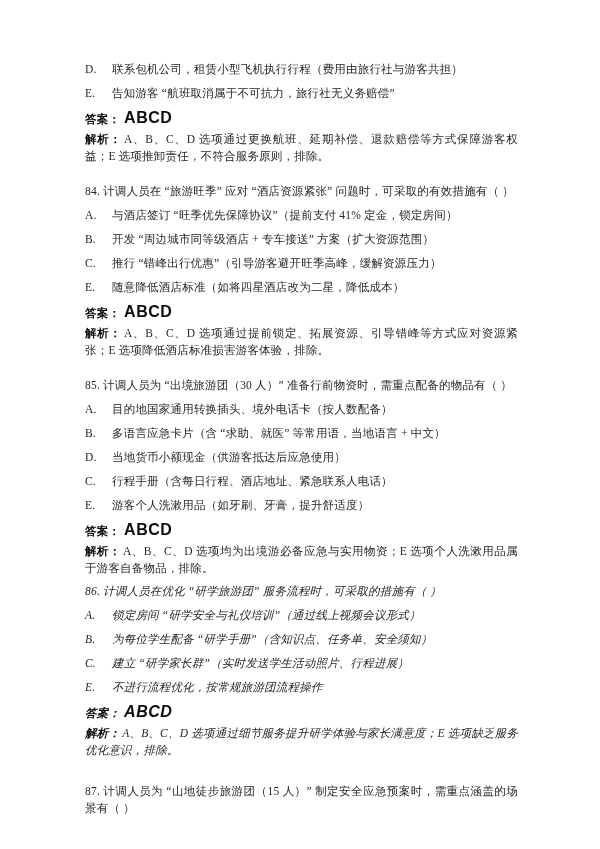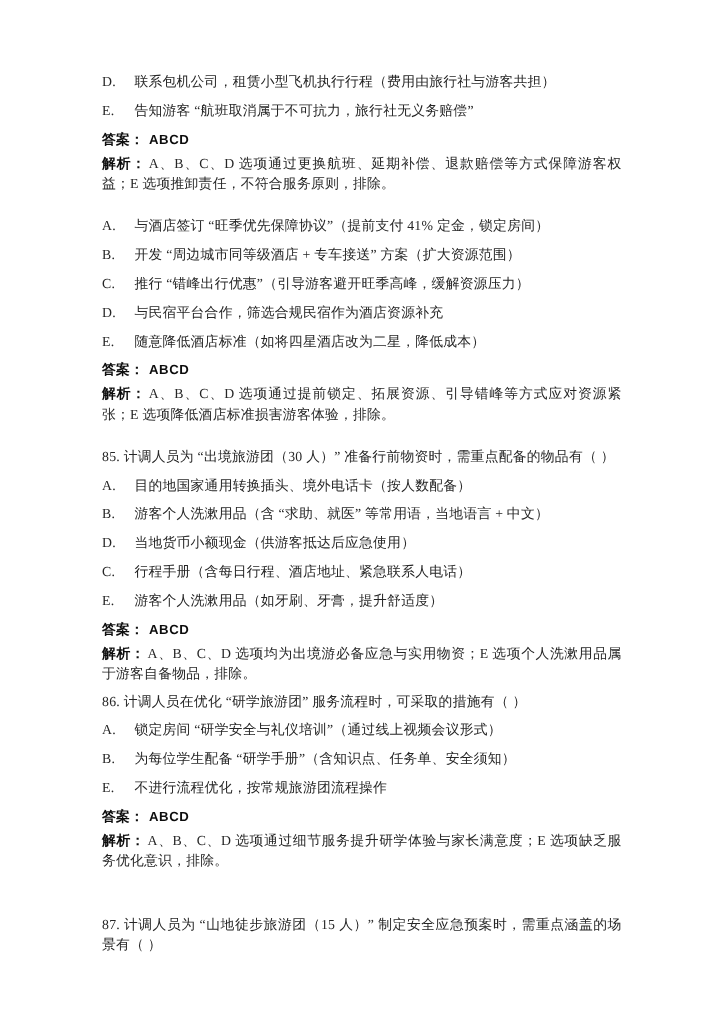--- a/index.html
+++ b/index.html
@@ -19,21 +19,21 @@
     width: 600px;
     height: 849px;
     padding: 61px 82px 30px 85px;
     background: #ffffff;
   }
   .block {
     margin: 0 0 18px 0;
   }
   
   .block:nth-child(3) { margin-bottom: 6px; }
-  .block:nth-child(4) { margin-bottom: 36px; }
+  .block:nth-child(4) { margin-bottom: 24px; font-style: italic; }
   .line {
     margin: 0 0 7px 0;
     font-size: 11.5px;
     line-height: 17px;
     text-align: justify;
     letter-spacing: 0.2px;
   }
   .question-line {
     margin-bottom: 7px;
   }
@@ -41,21 +41,21 @@
     display: inline-block;
     min-width: 27px;
   }
   .answer-line {
     font-weight: bold;
     color: #0d0d0d;
     margin-bottom: 3px;
   }
   .answer-line .answer-value {
     font-family: "Liberation Sans", "DejaVu Sans", sans-serif;
-    font-size: 11px;
+    font-size: 16px;
     letter-spacing: 0.5px;
     margin-left: 4px;
   }
   .analysis-para {
     margin: 0;
   }
   .analysis-label {
     font-weight: bold;
     color: #0d0d0d;
     margin-right: 2px;
@@ -65,42 +65,43 @@
 <body>
 
 <div class="page" id="doc-root">
     <div class="block">
       <p class="line option-line"><span class="opt-label">D.</span><span class="opt-text">联系包机公司，租赁小型飞机执行行程（费用由旅行社与游客共担）</span></p>
       <p class="line option-line"><span class="opt-label">E.</span><span class="opt-text">告知游客 “航班取消属于不可抗力，旅行社无义务赔偿”</span></p>
       <p class="line answer-line"><span class="answer-label-text">答案：</span><span class="answer-value">ABCD</span></p>
       <p class="line analysis-para"><span class="analysis-label">解析：</span><span class="analysis-text">A、B、C、D 选项通过更换航班、延期补偿、退款赔偿等方式保障游客权益；E 选项推卸责任，不符合服务原则，排除。</span></p>
     </div>
     <div class="block">
+      <p class="line question-line">84.  计调人员在 “旅游旺季” 应对 “酒店资源紧张” 问题时，可采取的有效措施有（ ）</p>
       <p class="line option-line"><span class="opt-label">A.</span><span class="opt-text">与酒店签订 “旺季优先保障协议”（提前支付 41% 定金，锁定房间）</span></p>
       <p class="line option-line"><span class="opt-label">B.</span><span class="opt-text">开发 “周边城市同等级酒店 + 专车接送” 方案（扩大资源范围）</span></p>
       <p class="line option-line"><span class="opt-label">C.</span><span class="opt-text">推行 “错峰出行优惠”（引导游客避开旺季高峰，缓解资源压力）</span></p>
-      <p class="line option-line"><span class="opt-label">D.</span><span class="opt-text">与民宿平台合作，筛选合规民宿作为酒店资源补充</span></p>
       <p class="line option-line"><span class="opt-label">E.</span><span class="opt-text">随意降低酒店标准（如将四星酒店改为二星，降低成本）</span></p>
       <p class="line answer-line"><span class="answer-label-text">答案：</span><span class="answer-value">ABCD</span></p>
       <p class="line analysis-para"><span class="analysis-label">解析：</span><span class="analysis-text">A、B、C、D 选项通过提前锁定、拓展资源、引导错峰等方式应对资源紧张；E 选项降低酒店标准损害游客体验，排除。</span></p>
     </div>
     <div class="block">
       <p class="line question-line">85.  计调人员为 “出境旅游团（30 人）” 准备行前物资时，需重点配备的物品有（ ）</p>
       <p class="line option-line"><span class="opt-label">A.</span><span class="opt-text">目的地国家通用转换插头、境外电话卡（按人数配备）</span></p>
-      <p class="line option-line"><span class="opt-label">B.</span><span class="opt-text">游客个人洗漱用品（含 “求助、就医” 等常用语，当地语言 + 中文）</span></p>
+      <p class="line option-line"><span class="opt-label">B.</span><span class="opt-text">多语言应急卡片（含 “求助、就医” 等常用语，当地语言 + 中文）</span></p>
       <p class="line option-line"><span class="opt-label">D.</span><span class="opt-text">当地货币小额现金（供游客抵达后应急使用）</span></p>
       <p class="line option-line"><span class="opt-label">C.</span><span class="opt-text">行程手册（含每日行程、酒店地址、紧急联系人电话）</span></p>
       <p class="line option-line"><span class="opt-label">E.</span><span class="opt-text">游客个人洗漱用品（如牙刷、牙膏，提升舒适度）</span></p>
       <p class="line answer-line"><span class="answer-label-text">答案：</span><span class="answer-value">ABCD</span></p>
       <p class="line analysis-para"><span class="analysis-label">解析：</span><span class="analysis-text">A、B、C、D 选项均为出境游必备应急与实用物资；E 选项个人洗漱用品属于游客自备物品，排除。</span></p>
     </div>
     <div class="block">
       <p class="line question-line">86.  计调人员在优化 “研学旅游团” 服务流程时，可采取的措施有（ ）</p>
       <p class="line option-line"><span class="opt-label">A.</span><span class="opt-text">锁定房间 “研学安全与礼仪培训”（通过线上视频会议形式）</span></p>
       <p class="line option-line"><span class="opt-label">B.</span><span class="opt-text">为每位学生配备 “研学手册”（含知识点、任务单、安全须知）</span></p>
+      <p class="line option-line"><span class="opt-label">C.</span><span class="opt-text">建立 “研学家长群”（实时发送学生活动照片、行程进展）</span></p>
       <p class="line option-line"><span class="opt-label">E.</span><span class="opt-text">不进行流程优化，按常规旅游团流程操作</span></p>
       <p class="line answer-line"><span class="answer-label-text">答案：</span><span class="answer-value">ABCD</span></p>
       <p class="line analysis-para"><span class="analysis-label">解析：</span><span class="analysis-text">A、B、C、D 选项通过细节服务提升研学体验与家长满意度；E 选项缺乏服务优化意识，排除。</span></p>
     </div>
     <div class="block">
       <p class="line question-line">87.  计调人员为 “山地徒步旅游团（15 人）” 制定安全应急预案时，需重点涵盖的场景有（ ）</p>
     </div>
   </div>
 
 </body></html>

